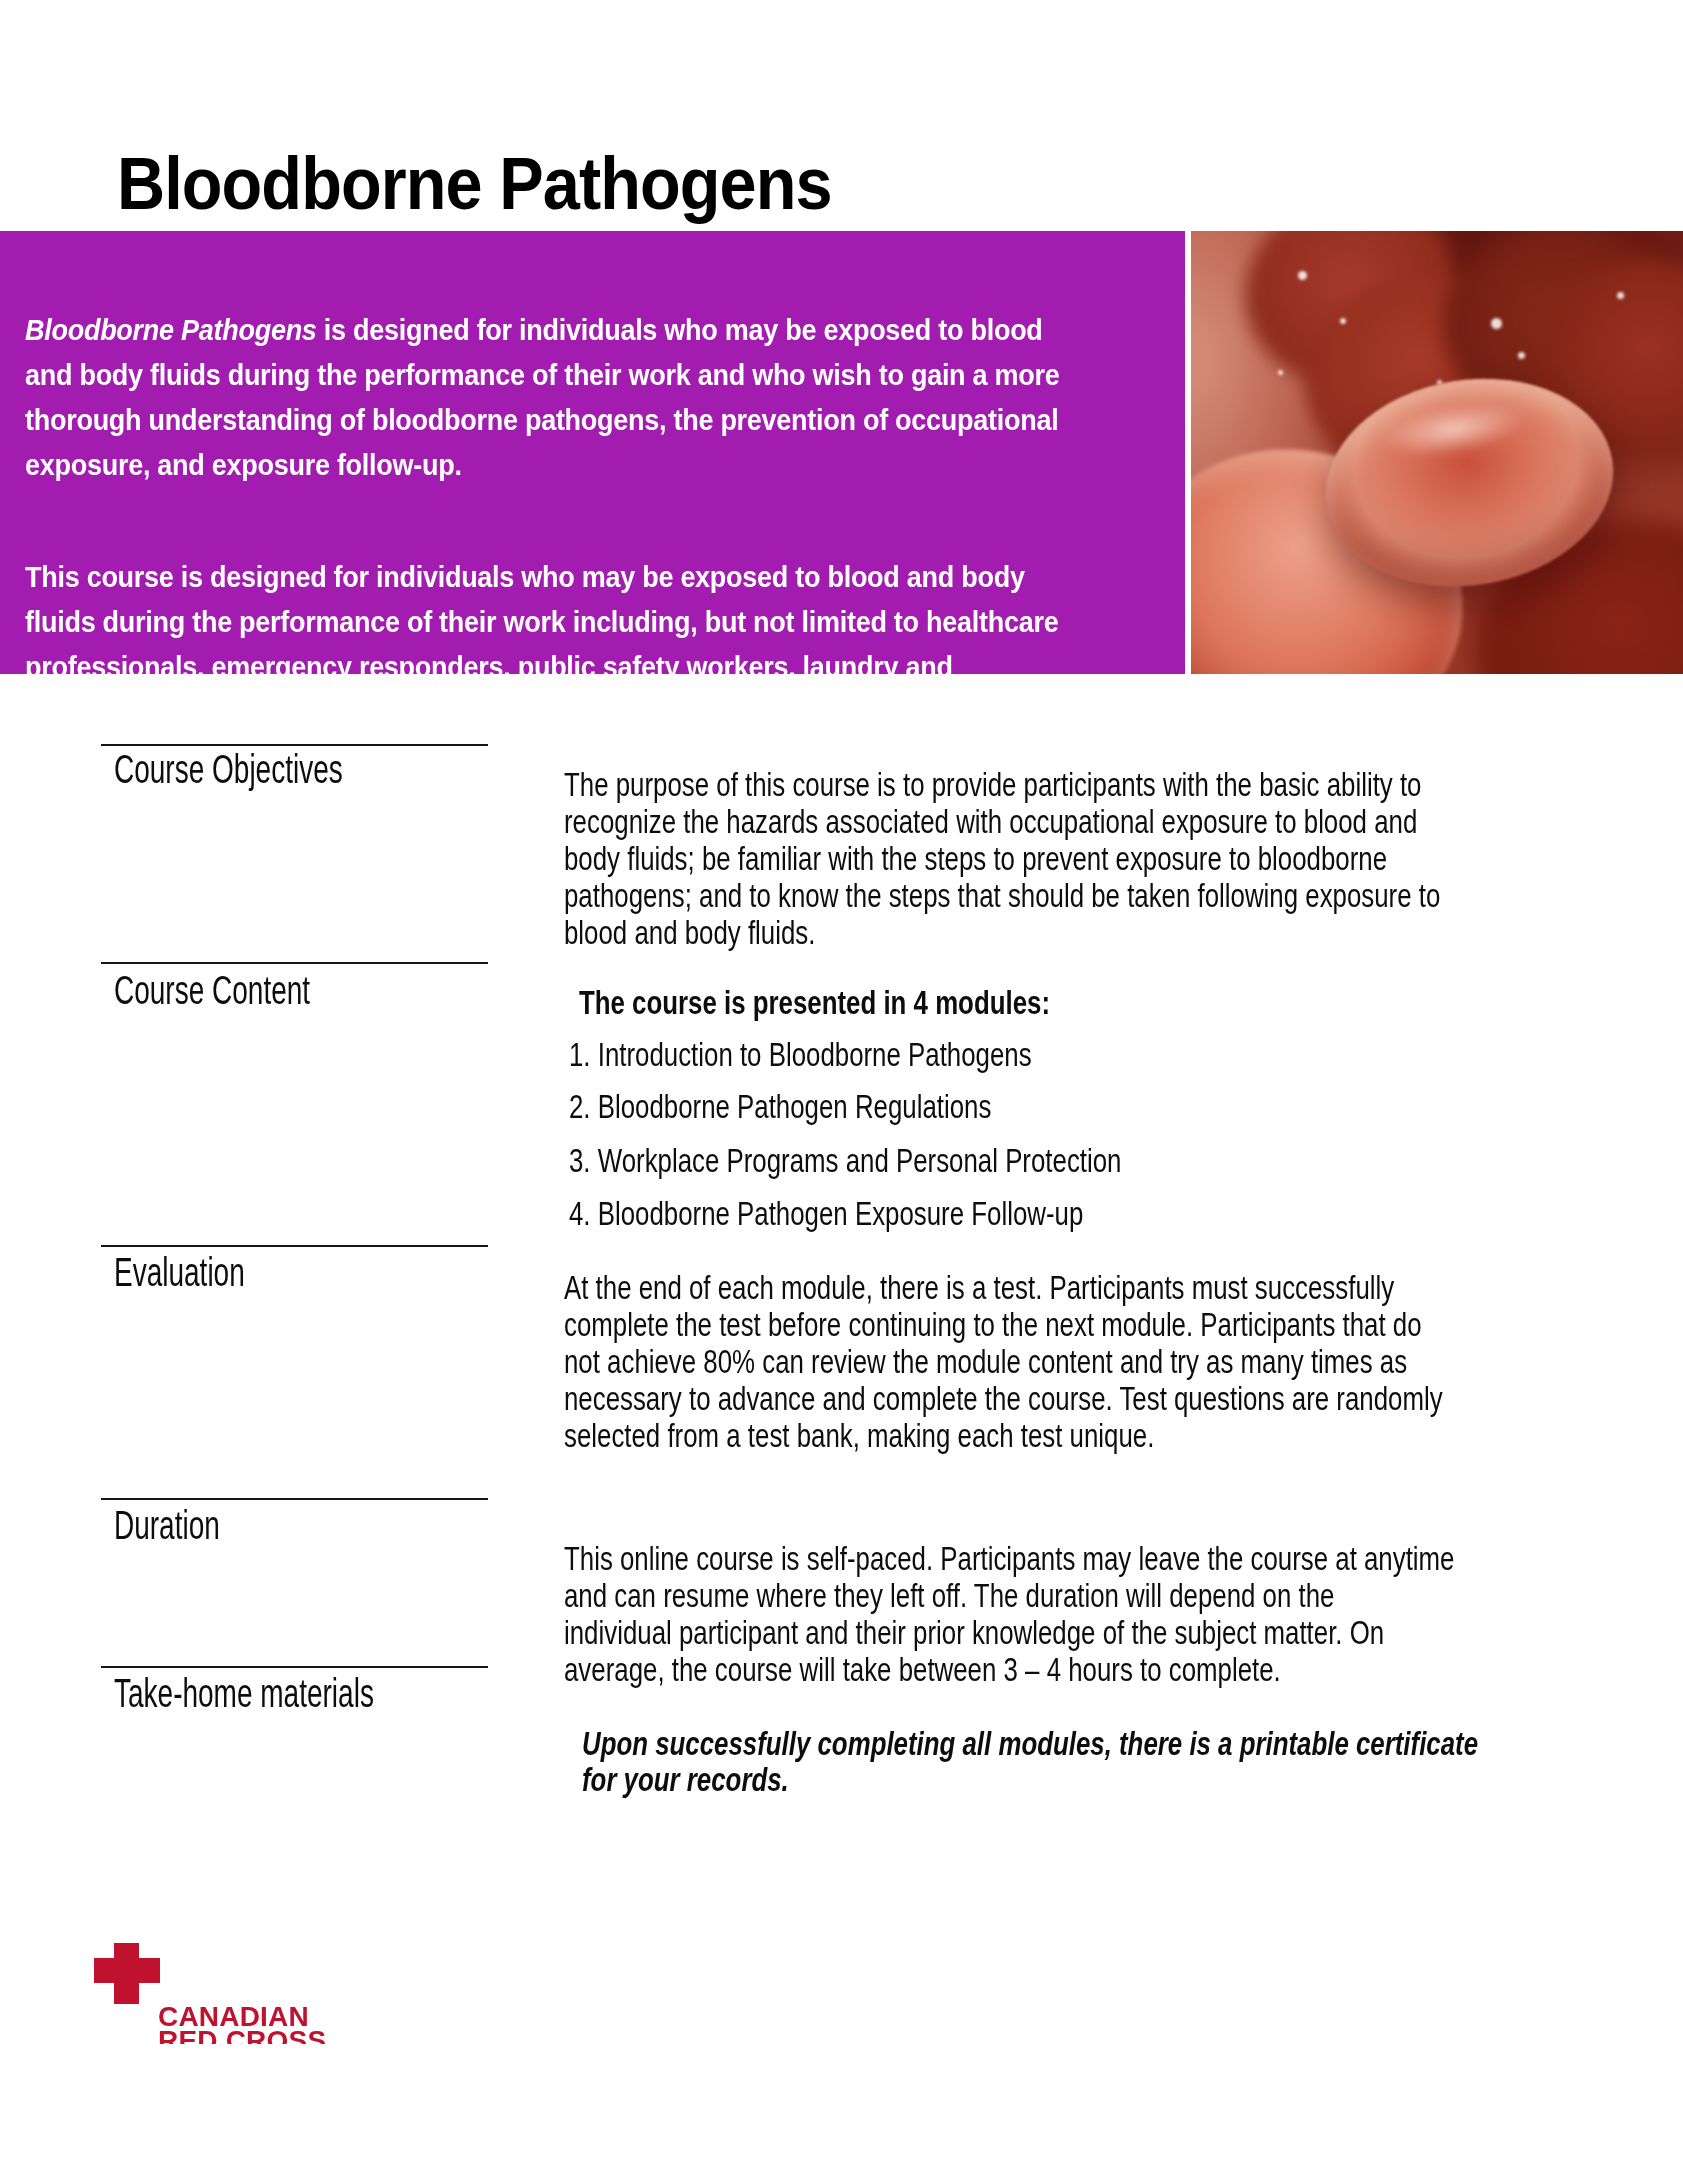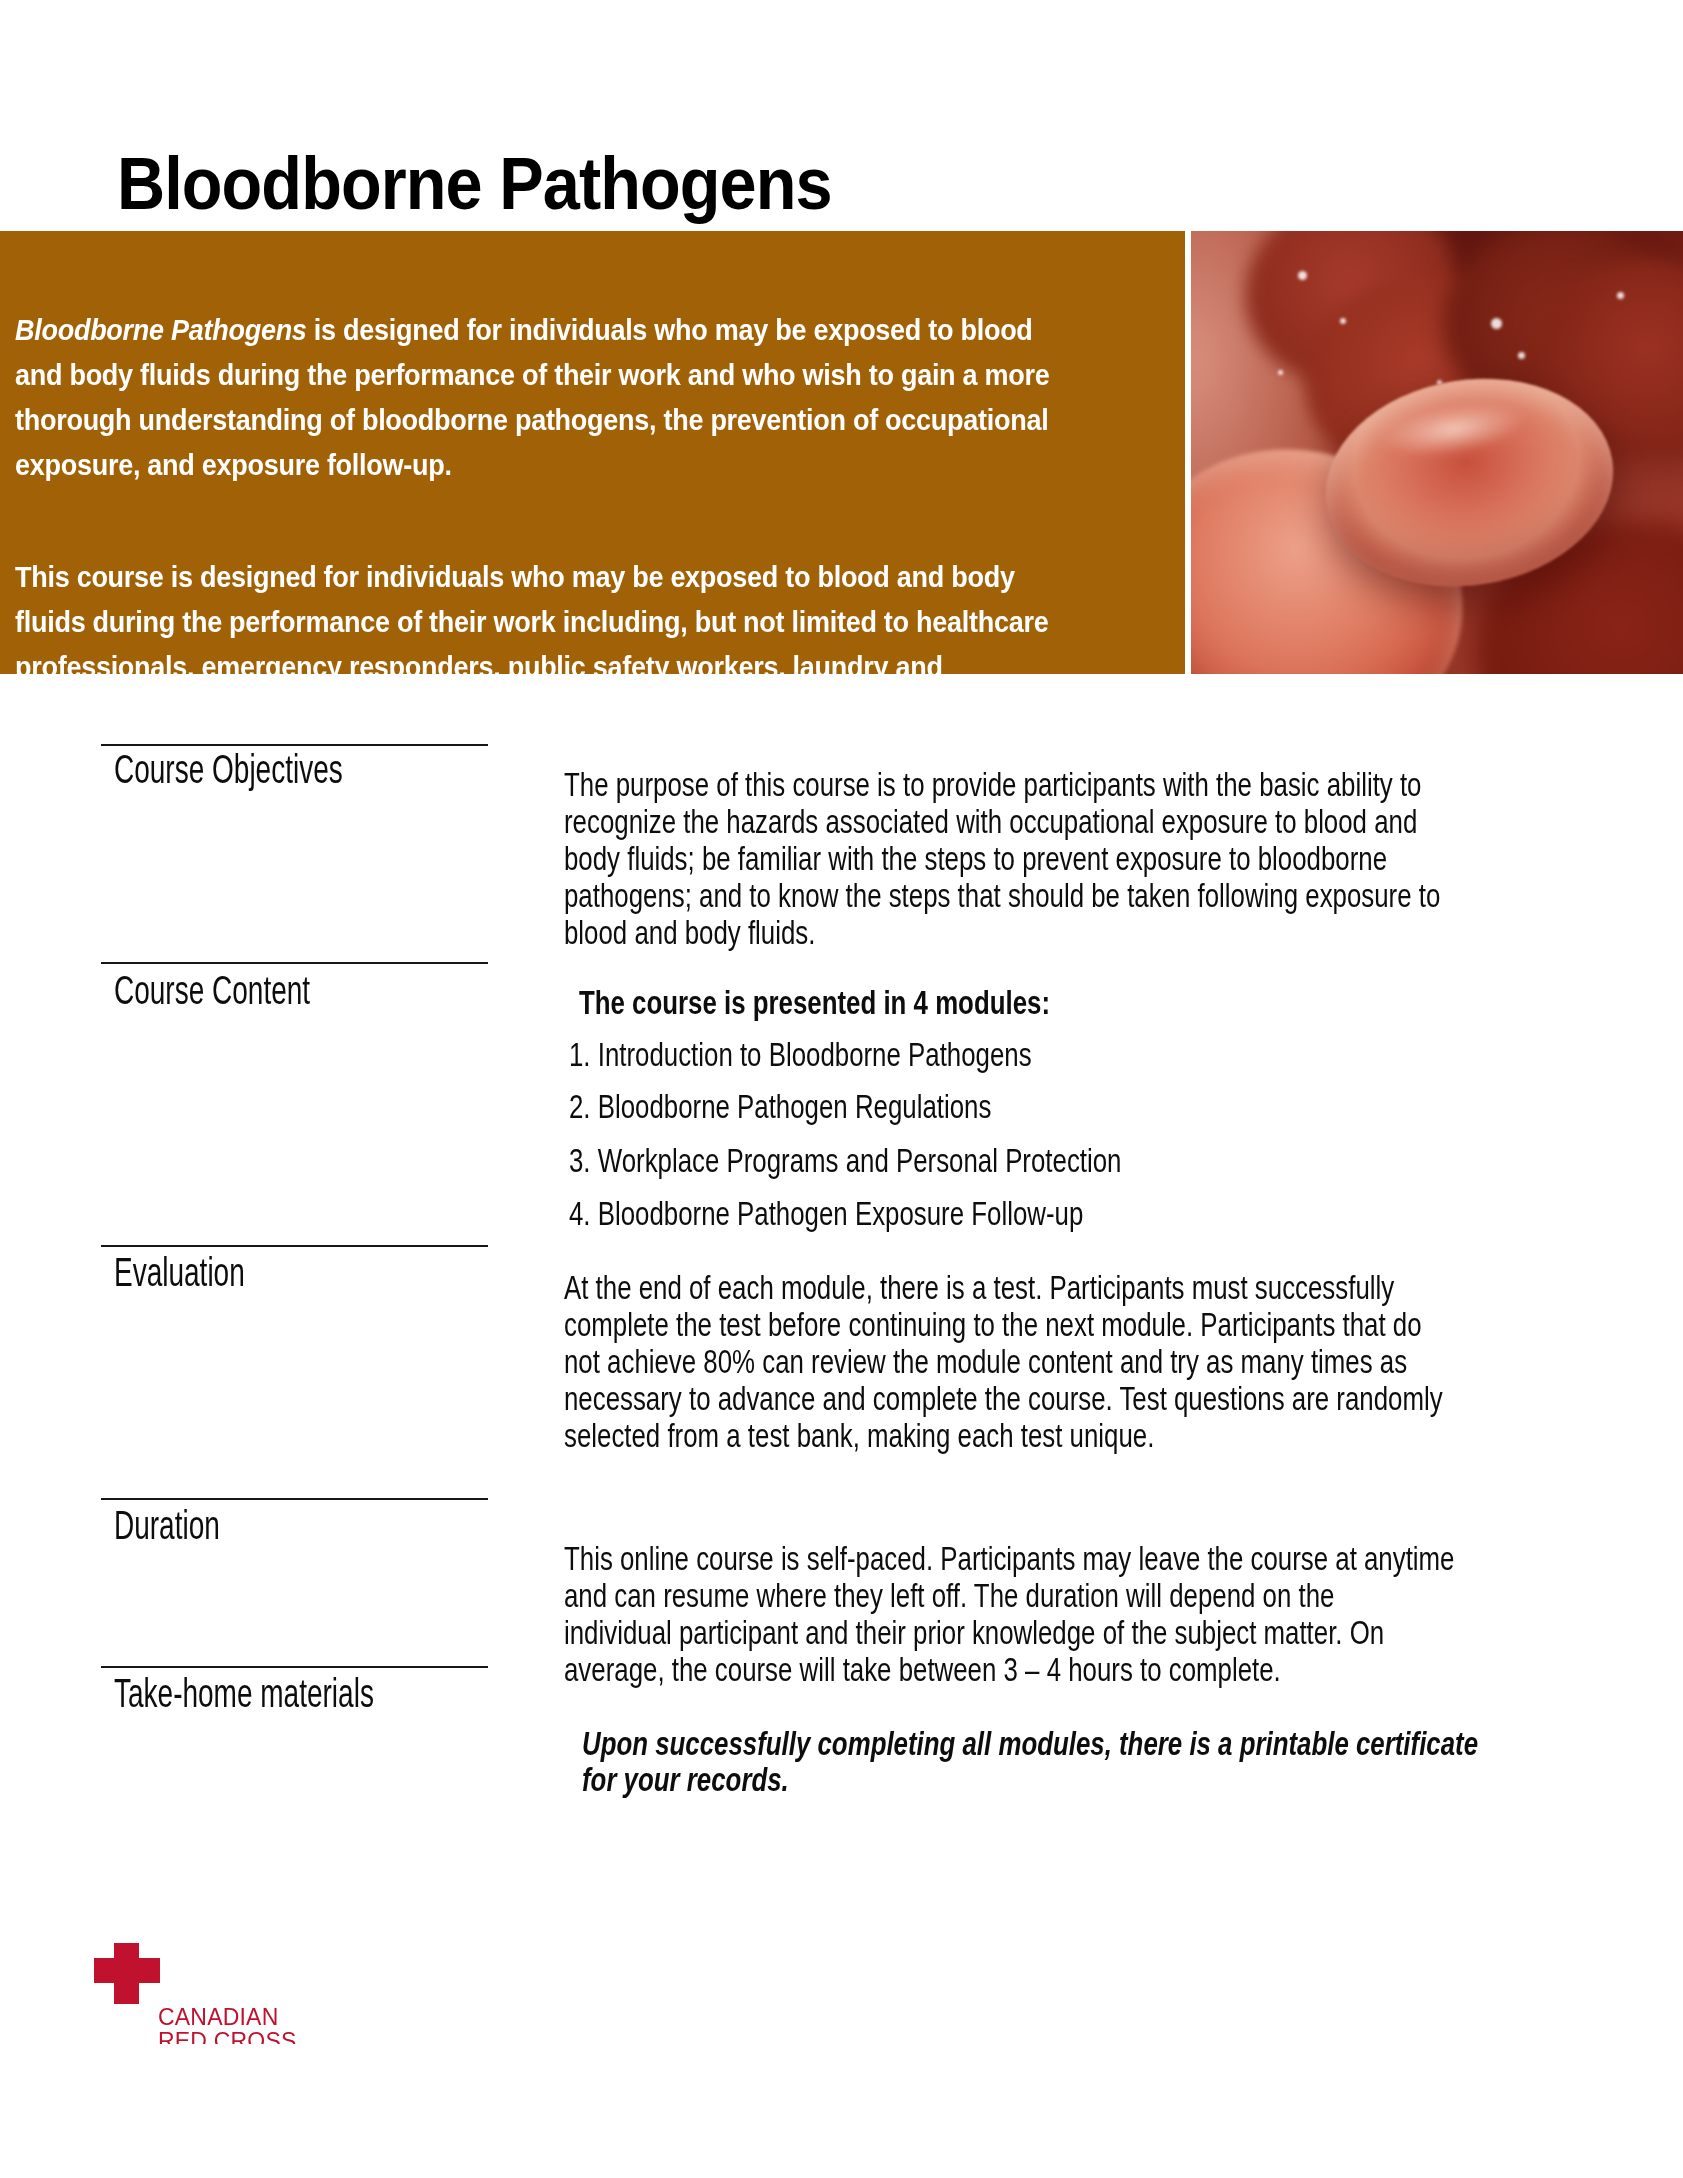--- a/index.html
+++ b/index.html
@@ -12,21 +12,21 @@
   .doc-title {
     position:absolute; left:117px; top:97px;
     font-size:74px; line-height:74px; font-weight:bold; color:#000;
     white-space:nowrap; transform:scaleX(0.90); transform-origin:0 0;
     letter-spacing:-1px;
   }
 
   
   .gray-box {
     position:absolute; left:0; top:231px; width:1185px; height:443px;
-    background:#a16207; box-sizing:border-box; padding:31px 0 0 15px;
+    background:#a21caf; box-sizing:border-box; padding:31px 0 0 25px;
   }
   .gray-inner {
     width:1267px; transform:scaleX(0.90); transform-origin:0 0;
     color:#ffffff; font-weight:bold; font-size:30px; line-height:45px;
     white-space:pre-line; letter-spacing:-0.3px;
   }
   .gray-inner .p2 { margin-top:22px; }
   .lead-italic { font-style:italic; }
 
   
@@ -96,21 +96,21 @@
   .eval-para { top:1269px; }
   .dur-para  { top:1540px; }
   .cert-para { top:1725px; left:582px; line-height:36px; font-weight:bold; font-style:italic; }
 
   
   .logo-cross { position:absolute; left:94px; top:1943px; width:66px; height:61px; }
   .logo-cross .vbar { position:absolute; left:20px; top:0; width:25px; height:61px; background:#c0112e; }
   .logo-cross .hbar { position:absolute; left:0; top:15px; width:66px; height:25px; background:#c0112e; }
   .logo-name {
     position:absolute; left:158px; top:2005px; color:#c0112e;
-    font-size:23px; line-height:24px; font-weight:normal; letter-spacing:0.2px;
+    font-size:28px; line-height:24px; font-weight:bold; letter-spacing:0.2px;
     white-space:pre-line;
   }
   .logo-sub {
     position:absolute; left:158px; top:2063px; color:#c0112e;
     font-size:18px; line-height:18.3px; font-weight:500; letter-spacing:0.6px;
     white-space:pre-line;
   }
 </style>
 </head>
 <body>

